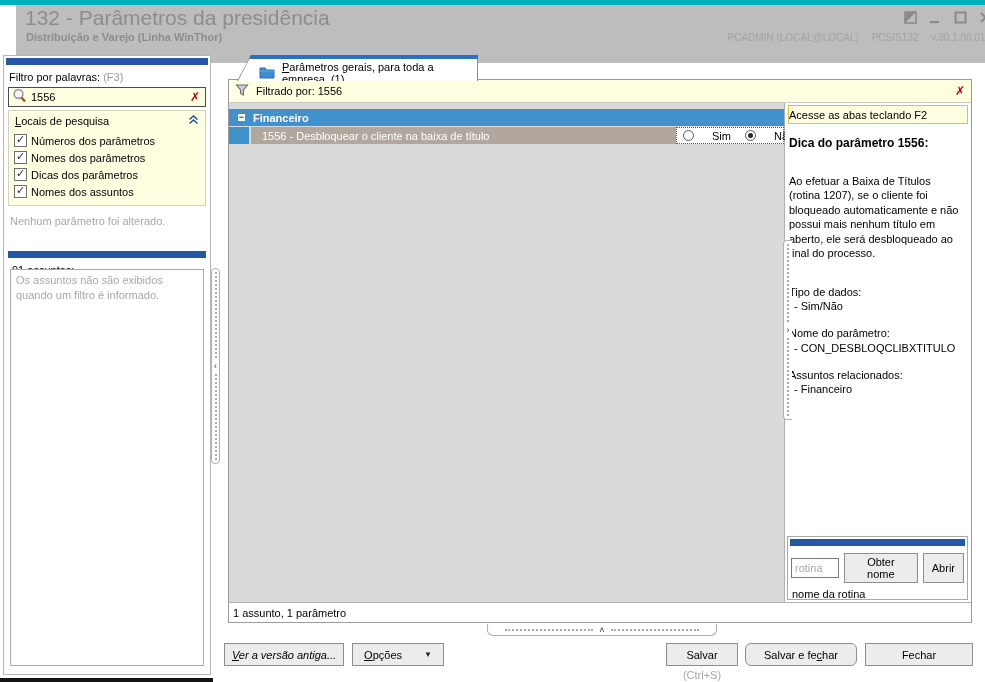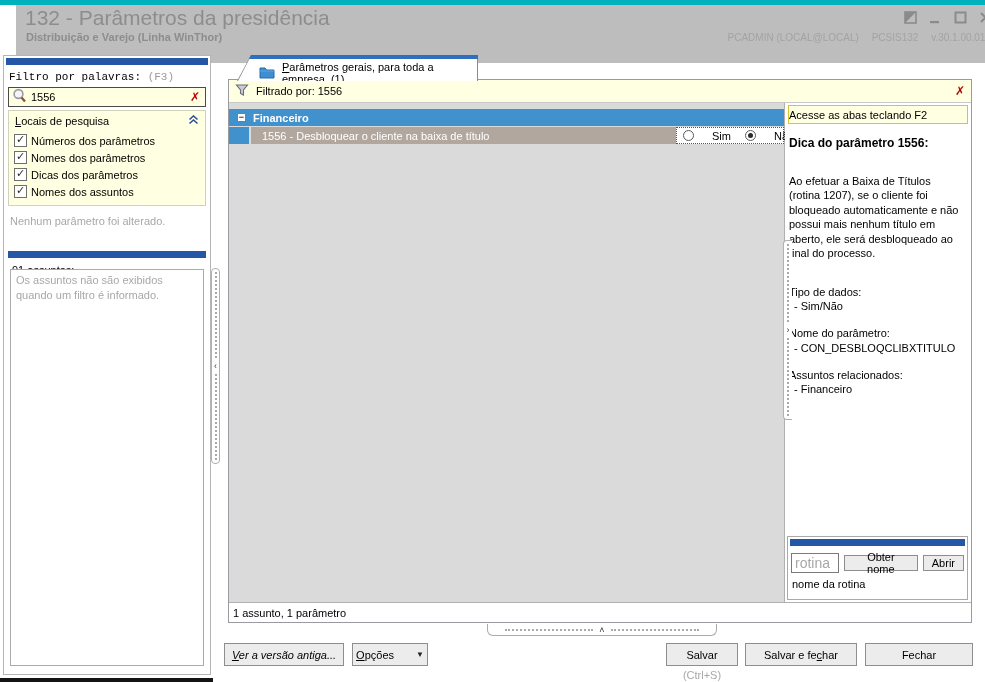--- a/index.html
+++ b/index.html
@@ -26,21 +26,21 @@
   .accel { text-decoration:underline; }
   .btn {
     background:#ececec; border:1px solid #8e8e8e; font-size:11px;
     display:flex; align-items:center; justify-content:center;
     font-family:"Liberation Sans","DejaVu Sans",sans-serif; cursor:default;
   }
 
   
   .left-panel { position:absolute; left:3px; top:55px; width:208px; height:620px;
     border:1px solid #b5b5b5; background:#fff; }
-  .filter-label-row { padding:4px 0 2px 5px;font-family:Liberation Mono, monospace; }
+  .filter-label-row { padding:4px 0 2px 5px; }
   .hotkey { color:#9a9a9a; }
   .search-box { margin:2px 4px; height:20px; border:1px solid #4a4a4a; background:#ffffe1;
     display:flex; align-items:center; }
   .search-box input { flex:1; border:none; background:transparent; outline:none;
     font-family:"Liberation Sans","DejaVu Sans",sans-serif; font-size:11px; padding-left:2px; }
   .search-clear { color:#b80000; font-weight:bold; font-size:12px; padding:0 5px; cursor:default; }
   .scopes { margin:3px 4px; border:1px solid #d2d2ba; background:#ffffe1; padding:3px 4px 5px 4px; }
   .scopes-header { display:flex; justify-content:space-between; align-items:center; padding:1px 2px 5px 2px; }
   .chev-dbl { color:#2d4fa0; }
   .scope-row { display:flex; align-items:center; gap:4px; padding:2px 1px; }
@@ -104,32 +104,32 @@
   .hint-box { background:#ffffe1; border:1px solid #d8c536; padding:2px 0; height:19px; }
   .tip-title { font-weight:bold; font-size:12px; margin:12px 0 0 1px; }
   .tip-body { margin:22px 4px 0 1px; line-height:1.32; }
   .lbl { margin:0 0 0 1px; }
   .val { margin-left:6px; }
   .mt-big { margin-top:24px; }
   .mt { margin-top:13px; }
   .rotina-box { position:absolute; left:2px; right:3px; bottom:2px; height:64px; border:1px solid #a9a9a9; }
   .rotina-row { display:flex; align-items:center; gap:5px; padding:5px 3px 0 3px; }
   .rotina-input { width:48px; height:20px; border:1px solid #7a7a7a; padding:0 3px;
-    font-family:"Liberation Sans","DejaVu Sans",sans-serif; font-size:14px; }
+    font-family:"Liberation Sans","DejaVu Sans",sans-serif; font-size:11px; }
   .rotina-input::placeholder { color:#a8a8a8; }
-  .rotina-btn { height:16px; padding:0 8px; }
+  .rotina-btn { height:30px; padding:0 8px; }
   .rotina-caption { padding:4px 0 0 4px; }
 
   
   .footer-btn { position:absolute; height:23px; }
   #btn-old { left:224px; top:643px; width:120px;font-style:italic; }
-  #btn-options { left:352px; top:643px; width:76px; gap:22px; }
+  #btn-options { left:352px; top:643px; width:92px; gap:22px; }
   .dd-arrow { font-size:8px; color:#222; }
   #btn-save { left:666px; top:643px; width:72px; }
-  #btn-save-close { left:745px; top:643px; width:112px; }
+  #btn-save-close { left:745px; top:643px; width:112px;border-radius:6px; }
   #btn-close { left:865px; top:643px; width:108px; }
   .ctrl-s { position:absolute; left:666px; top:669px; width:72px; text-align:center; color:#a8a8a8; }
   .black-strip { position:absolute; left:0; top:678px; width:213px; height:4px; background:#141414; }
 </style>
 </head>
 <body>
 
 <div id="screen">
 
   <div class="teal-line"></div>

